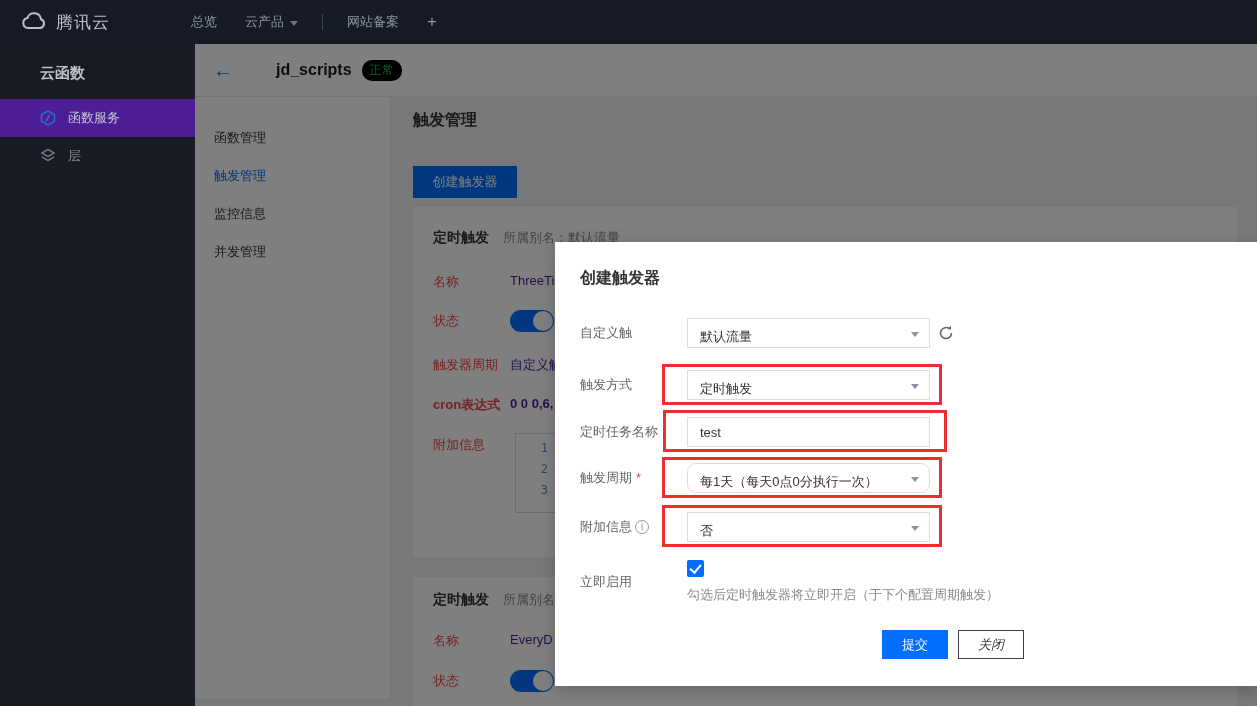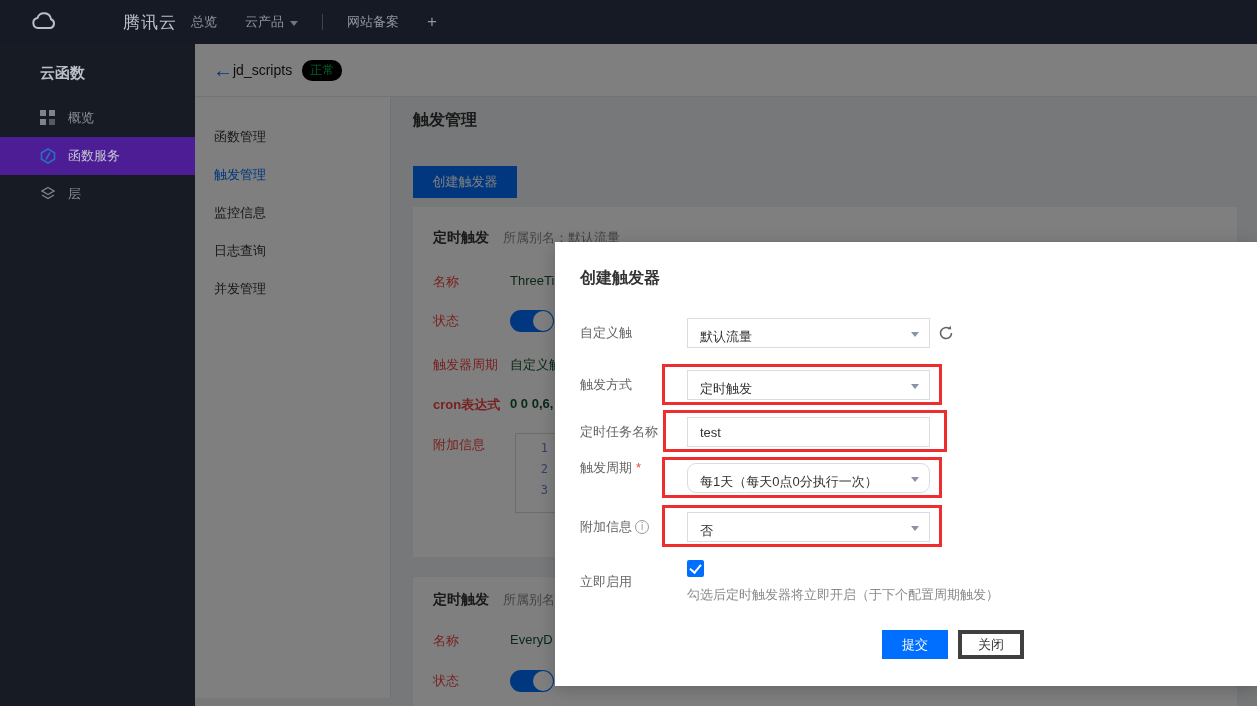--- a/index.html
+++ b/index.html
@@ -3,21 +3,21 @@
 <meta charset="utf-8">
 <style>
   * { margin:0; padding:0; box-sizing:border-box; }
   html,body { width:1257px; height:706px; overflow:hidden; background:#fff;
     font-family:"Liberation Sans","DejaVu Sans",sans-serif; }
   .stage { position:relative; width:1257px; height:706px; overflow:hidden; }
 
   
   .topbar { position:absolute; left:0; top:0; width:100%; height:44px; background:#151a24;
     display:flex; align-items:center; z-index:200; }
-  .brand { display:flex; align-items:center; gap:8px; padding-left:30px; width:177px;justify-content:space-between; }
+  .brand { display:flex; align-items:center; gap:8px; padding-left:20px; width:177px; }
   .brand-name { color:#b9bec7; font-size:17px; letter-spacing:1px; }
   .topnav { display:flex; align-items:center; color:#8f96a1; font-size:13px; }
   .topnav-item { padding:0 14px; cursor:pointer; display:flex; align-items:center; gap:6px; }
   .caret-down { width:0; height:0; border-left:4px solid transparent; border-right:4px solid transparent;
     border-top:5px solid #6f7682; margin-top:2px; }
   .topnav-divider { width:1px; height:16px; background:#3a4150; margin:0 10px; }
   .topnav-plus { font-size:17px; color:#8f96a1; padding:0 14px; cursor:pointer; }
 
   
   .sidebar { position:absolute; left:0; top:44px; width:195px; height:662px; background:#171b24; z-index:150; }
@@ -25,42 +25,42 @@
   .side-item { display:flex; align-items:center; gap:12px; height:38px; padding-left:40px;
     color:#8a9099; font-size:13px; cursor:pointer; }
   .side-item.active { background:#4c1d95; color:#c3c8d1; }
   .side-icon { width:16px; height:16px; display:inline-flex; }
 
   
   .main { position:absolute; left:195px; top:44px; right:0; bottom:0; background:#eef0f3; z-index:1; }
   .page-header { position:absolute; left:0; top:0; right:0; height:53px; background:#fff;
     border-bottom:1px solid #e7e9ec; display:flex; align-items:center; }
   .back-arrow { color:#006eff; font-size:20px; font-weight:bold; margin-left:18px; cursor:pointer; line-height:1; }
-  .fn-title { font-size:14px; font-weight:normal; color:#1a1a1a; }
+  .fn-title { font-size:16px; font-weight:bold; color:#1a1a1a; margin-left:43px; }
   .status-badge { margin-left:10px; background:#000000; color:#0abf5b; font-size:12px;
     padding:2px 8px; border-radius:10px; }
 
   .subnav { position:absolute; left:0; top:53px; bottom:8px; width:196px; background:#fff;
-    border-right:1px solid #e2e4e8; padding-top:22px;font-family:Liberation Mono, monospace; }
+    border-right:1px solid #e2e4e8; padding-top:22px; }
   .subnav-item { height:38px; line-height:38px; padding-left:19px; font-size:13px; color:#333; cursor:pointer; }
   .subnav-item.active { color:#006eff; }
 
   .content { position:absolute; left:196px; top:53px; right:0; bottom:0; overflow:hidden; }
   .page-title { position:absolute; left:22px; top:13px; font-size:16px; font-weight:bold; color:#333; }
   .create-btn { position:absolute; left:22px; top:69px; width:104px; height:32px; background:#006eff;
     color:#fff; font-size:13px; border:none; cursor:pointer; }
   .card { position:absolute; left:22px; right:20px; background:#fff; }
   .card1 { top:110px; height:350px; }
   .card2 { top:480px; height:200px; }
   .card-head { position:absolute; left:20px; display:flex; align-items:baseline; gap:14px; }
   .card-type { font-size:14px; font-weight:bold; color:#333; }
   .card-alias { font-size:13px; color:#888; }
   .crow { position:absolute; left:20px; display:flex; font-size:13px; }
   .crow-label { width:77px; color:#ef4444; }
-  .crow-value { color:#14532d; }
+  .crow-value { color:#4c1d95; }
   .toggle { position:relative; width:44px; height:22px; background:#006eff; border-radius:11px; cursor:pointer; }
   .toggle-knob { position:absolute; right:1px; top:1px; width:20px; height:20px; background:#fff; border-radius:50%; }
   .codeblock { position:absolute; left:102px; top:226px; width:220px; height:80px; background:#fff;
     border:1px solid #d9d9d9; display:flex; }
   .code-gutter { width:38px; padding:4px 6px 0 0; text-align:right; color:#5e87c9; font-size:12px;
     font-family:"DejaVu Sans Mono",monospace; line-height:21px; }
 
   
   .overlay { position:absolute; left:195px; top:44px; right:0; bottom:0; background:rgba(0,0,0,0.5); z-index:300; }
   .modal { position:absolute; left:555px; top:242px; width:702px; height:444px; background:#fff; z-index:400;
@@ -78,21 +78,21 @@
   .info-icon::before { content:"i"; }
   .req { color:#e54545; margin-left:4px; }
   .refresh-icon { position:absolute; left:383px; width:16px; height:16px; cursor:pointer; }
   .checkbox { position:absolute; left:132px; top:318px; width:17px; height:17px; background:#006eff;
     border-radius:2px; cursor:pointer; }
   .checkbox::after { content:""; position:absolute; left:5px; top:2px; width:5px; height:9px;
     border:solid #fff; border-width:0 2px 2px 0; transform:rotate(40deg); }
   .helper { position:absolute; left:132px; top:344px; font-size:13px; color:#8a8a8a; }
   .m-btn { position:absolute; top:388px; width:66px; height:29px; font-size:13px; cursor:pointer; border:none; }
   .btn-submit { left:327px; background:#006eff; color:#fff; }
-  .btn-close { left:403px; background:#fff; color:#333; border:4px solid #404040; }
+  .btn-close { left:403px; background:#fff; color:#333; border:1px solid #404040;font-style:italic; }
 </style>
 </head>
 <body>
 
 <div class="stage">
 
   <div class="topbar">
     <div class="brand">
       <span class="side-icon" style="width:28px;height:20px;">
         <svg width="28" height="20" viewBox="0 0 28 20">
@@ -108,31 +108,20 @@
         <span class="caret-down"></span>
       </span>
       <span class="topnav-divider"></span>
       <span class="topnav-item">网站备案</span>
       <span class="topnav-plus">+</span>
     </div>
   </div>
 
   <div class="sidebar">
     <div class="sidebar-title">云函数</div>
-    <div class="side-item">
-      <span class="side-icon">
-        <svg width="15" height="15" viewBox="0 0 15 15">
-            <rect x="0" y="0" width="6" height="6" fill="#7e848f"></rect>
-            <rect x="9" y="0" width="6" height="6" fill="#7e848f"></rect>
-            <rect x="0" y="9" width="6" height="6" fill="#7e848f"></rect>
-            <rect x="9" y="9" width="6" height="6" fill="#555b66"></rect>
-          </svg>
-      </span>
-      <span>概览</span>
-    </div>
     <div class="side-item active">
       <span class="side-icon">
         <svg width="16" height="16" viewBox="0 0 16 16">
             <polygon points="8,1 14.5,4.7 14.5,11.3 8,15 1.5,11.3 1.5,4.7" fill="none" stroke="#2e6cc8" stroke-width="1.6"></polygon>
             <line x1="10" y1="4.5" x2="6" y2="11.5" stroke="#2e6cc8" stroke-width="1.6"></line>
           </svg>
       </span>
       <span>函数服务</span>
     </div>
     <div class="side-item">
@@ -150,21 +139,20 @@
     <div class="page-header">
       <span class="back-arrow">←</span>
       <span class="fn-title">jd_scripts</span>
       <span class="status-badge">正常</span>
     </div>
 
     <div class="subnav">
       <div class="subnav-item">函数管理</div>
       <div class="subnav-item active">触发管理</div>
       <div class="subnav-item">监控信息</div>
-      <div class="subnav-item">日志查询</div>
       <div class="subnav-item">并发管理</div>
     </div>
 
     <div class="content">
       <div class="page-title">触发管理</div>
       <button class="create-btn">创建触发器</button>
 
       <div class="card card1">
         <div class="card-head" style="top:22px;">
           <span class="card-type">定时触发</span>
@@ -244,21 +232,21 @@
     <div class="red-box" style="left:107px;top:122px;width:280px;height:41px;"></div>
 
     <div class="m-label" style="top:175px;gap:31px;">
       <span>定时任务名称</span>
       <span class="info-icon"></span>
       <span class="req">*</span>
     </div>
     <div class="m-control m-input" style="top:175px;">test</div>
     <div class="red-box" style="left:108px;top:168px;width:284px;height:42px;"></div>
 
-    <div class="m-label" style="top:211px;">
+    <div class="m-label" style="top:221px;">
       <span>触发周期</span>
       <span class="req">*</span>
     </div>
     <div class="m-control" style="top:221px;border-radius:9px;">
       <span>每1天（每天0点0分执行一次）</span>
       <span class="dd-caret"></span>
     </div>
     <div class="red-box" style="left:107px;top:215px;width:280px;height:41px;"></div>
 
     <div class="m-label" style="top:270px;">

